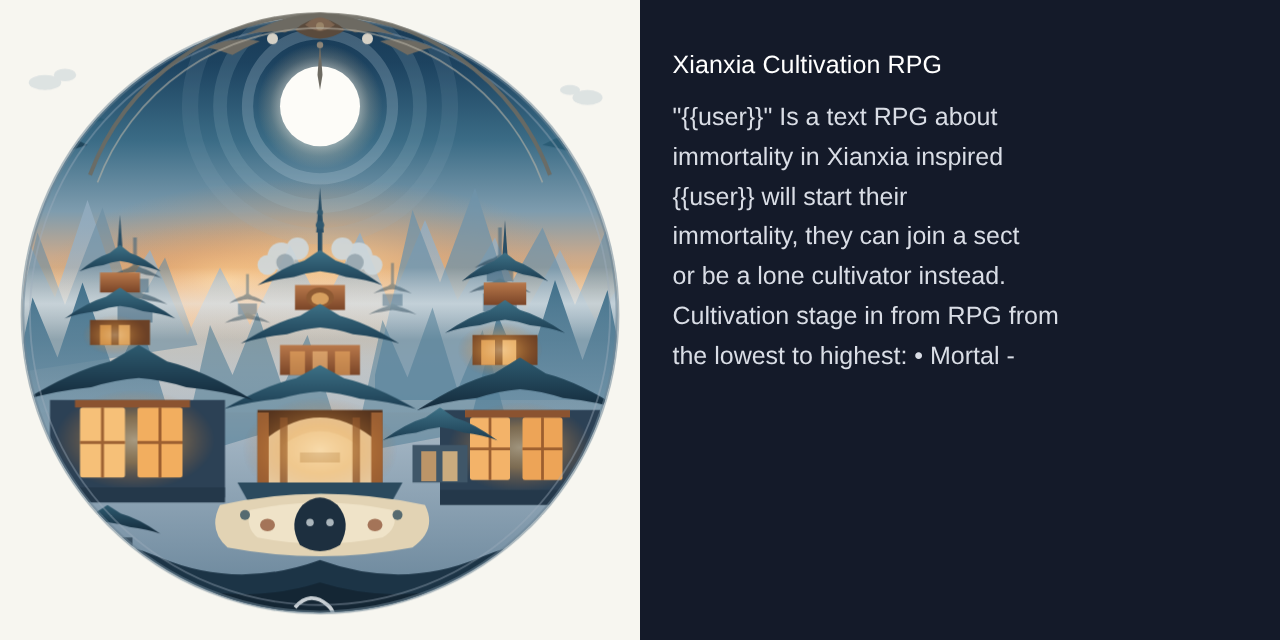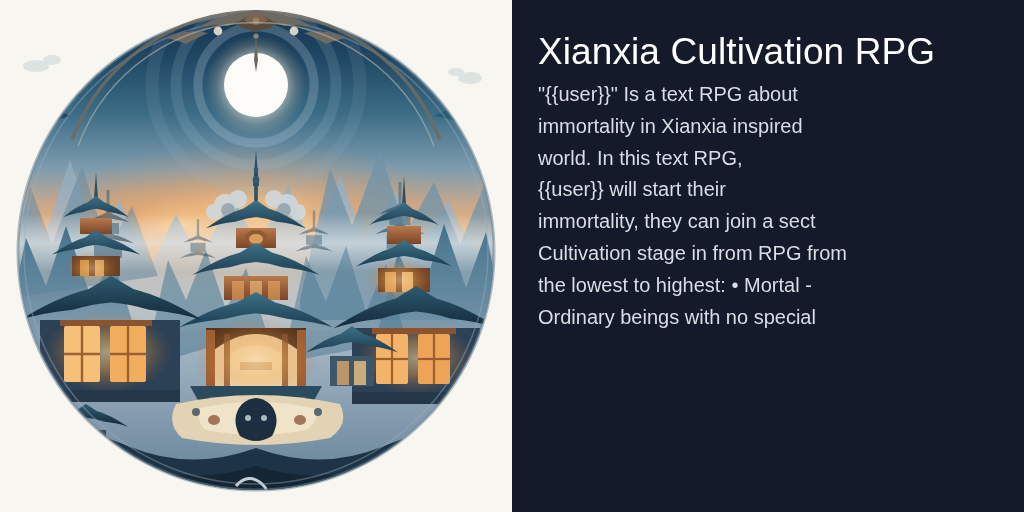--- a/index.html
+++ b/index.html
@@ -16,21 +16,21 @@
     background:#f7f6f0; overflow:hidden; flex:0 0 512px;
   }
   #art-stage { position:absolute; inset:0; }
 
   
   #text-panel {
     position:relative; width:512px; height:512px; flex:0 0 512px;
     background:#141a29; padding:34px 26px 0 26px;
   }
   #title {
-    color:#ffffff; font-size:37px; font-weight:400;
+    color:#ffffff; font-size:20px; font-weight:400;
     letter-spacing:.1px; line-height:36px; white-space:nowrap;
   }
   #desc {
     margin-top:9px; color:#d9dde5; font-size:20px; font-weight:400;
     line-height:31.8px; letter-spacing:0px; width:380px;
   }
   #desc .ln { display:block; white-space:nowrap; }
 </style>
 </head>
 <body>
@@ -373,22 +373,21 @@
         </g>
       </svg>
     </div>
   </div>
 
   <div id="text-panel">
     <h1 id="title">Xianxia Cultivation RPG</h1>
     <div id="desc">
         <span class="ln">"{{user}}" Is a text RPG about</span>
         <span class="ln">immortality in Xianxia inspired</span>
-        <span class="ln">world. In this text RPG,</span>
         <span class="ln">{{user}} will start their</span>
         <span class="ln">immortality, they can join a sect</span>
+        <span class="ln">or be a lone cultivator instead.</span>
         <span class="ln">Cultivation stage in from RPG from</span>
         <span class="ln">the lowest to highest: • Mortal -</span>
-        <span class="ln">Ordinary beings with no special</span>
       </div>
   </div>
 
 </div>
 
 </body></html>

